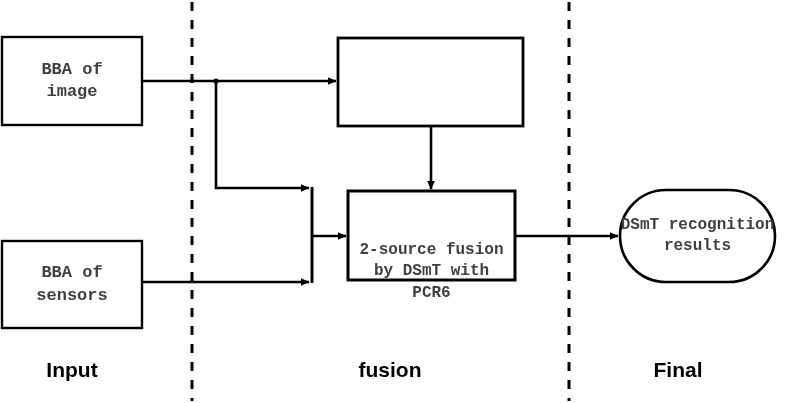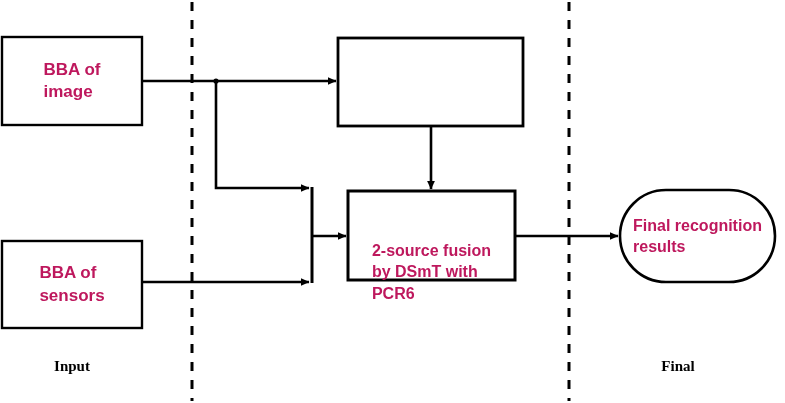--- a/index.html
+++ b/index.html
@@ -20,35 +20,35 @@
     left: 0;
     top: 0;
     width: 785px;
     height: 403px;
   }
   .node-label {
     position: absolute;
     display: flex;
     align-items: center;
     justify-content: center;
-    text-align: left;
+    text-align: center;
     font-weight: bold;
-    color: #be185d;
+    color: #404040;
     line-height: 1.32;
     white-space: pre-line;
     pointer-events: none;
+    font-family: Liberation Mono, monospace;
   }
   .stage-label {
     position: absolute;
     text-align: center;
     font-weight: bold;
     color: #000000;
-    font-size: 15px;
+    font-size: 21px;
     pointer-events: none;
-    font-family: Liberation Serif, serif;
   }
 </style>
 </head>
 <body>
 
 <div id="canvas">
 
   <svg id="flow-svg" viewBox="0 0 785 403" xmlns="http://www.w3.org/2000/svg">
     <defs>
       <marker id="arrowhead" markerWidth="9" markerHeight="9" refX="8.5" refY="4.5" orient="auto" markerUnits="userSpaceOnUse">
@@ -90,21 +90,22 @@
 image</div>
 
   <div class="node-label" style="left:2px; top:241px; width:140px; height:87px; font-size:17px;">BBA of
 sensors</div>
 
 
   <div class="node-label" style="left:348px; top:191px; width:167px; height:72px; font-size:16px;margin-top:45px;">2-source fusion
 by DSmT with
 PCR6</div>
 
-  <div class="node-label" style="left:620px; top:190px; width:155px; height:92px; font-size:16px;">Final recognition
+  <div class="node-label" style="left:620px; top:190px; width:155px; height:92px; font-size:16px;">DSmT recognition
 results</div>
 
   <div class="stage-label" style="left:0px; top:358px; width:144px;">Input</div>
 
+  <div class="stage-label" style="left:318px; top:358px; width:144px;">fusion</div>
 
   <div class="stage-label" style="left:606px; top:358px; width:144px;">Final</div>
 
 </div>
 
 </body></html>

